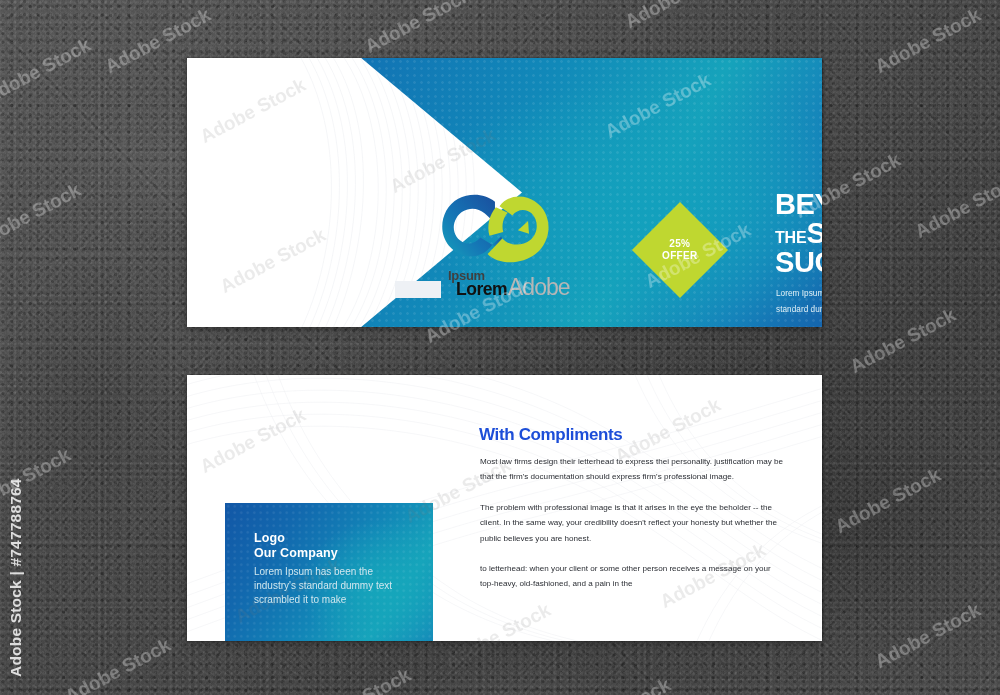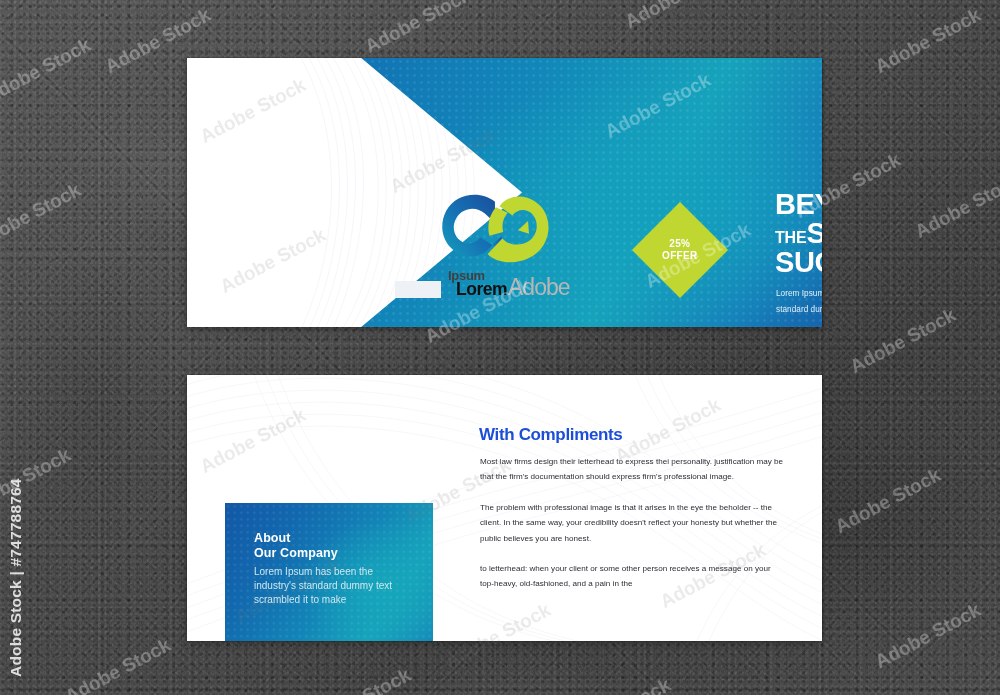--- a/index.html
+++ b/index.html
@@ -306,21 +306,21 @@
       <path d="M440 -20 C 470 60, 520 130, 640 170"></path>
       <path d="M452 -20 C 482 60, 532 130, 652 170"></path>
       <path d="M464 -20 C 494 60, 544 130, 664 170"></path>
       <path d="M500 290 C 530 210, 580 150, 660 120"></path>
       <path d="M512 290 C 542 210, 592 150, 672 120"></path>
     </g>
   </svg>
 
   <div class="about-box">
     <div class="about-title">
-      <div>About</div>
+      <div>Logo</div>
       <div>Our Company</div>
     </div>
     <div class="about-body">Lorem Ipsum has been the industry's standard dummy text scrambled it to make</div>
   </div>
 
   <div class="compliments-title">With Compliments</div>
   <div class="body-copy">
     <p>Most law firms design their letterhead to express thei personality. justification may be that the firm's documentation should express firm's professional image.</p>
     <p>The problem with professional image is that it arises in the eye the beholder -- the client. In the same way, your credibility doesn't reflect your honesty but whether the public believes you are honest.</p>
     <p>to letterhead: when your client or some other person receives a message on your top-heavy, old-fashioned, and a pain in the</p>

